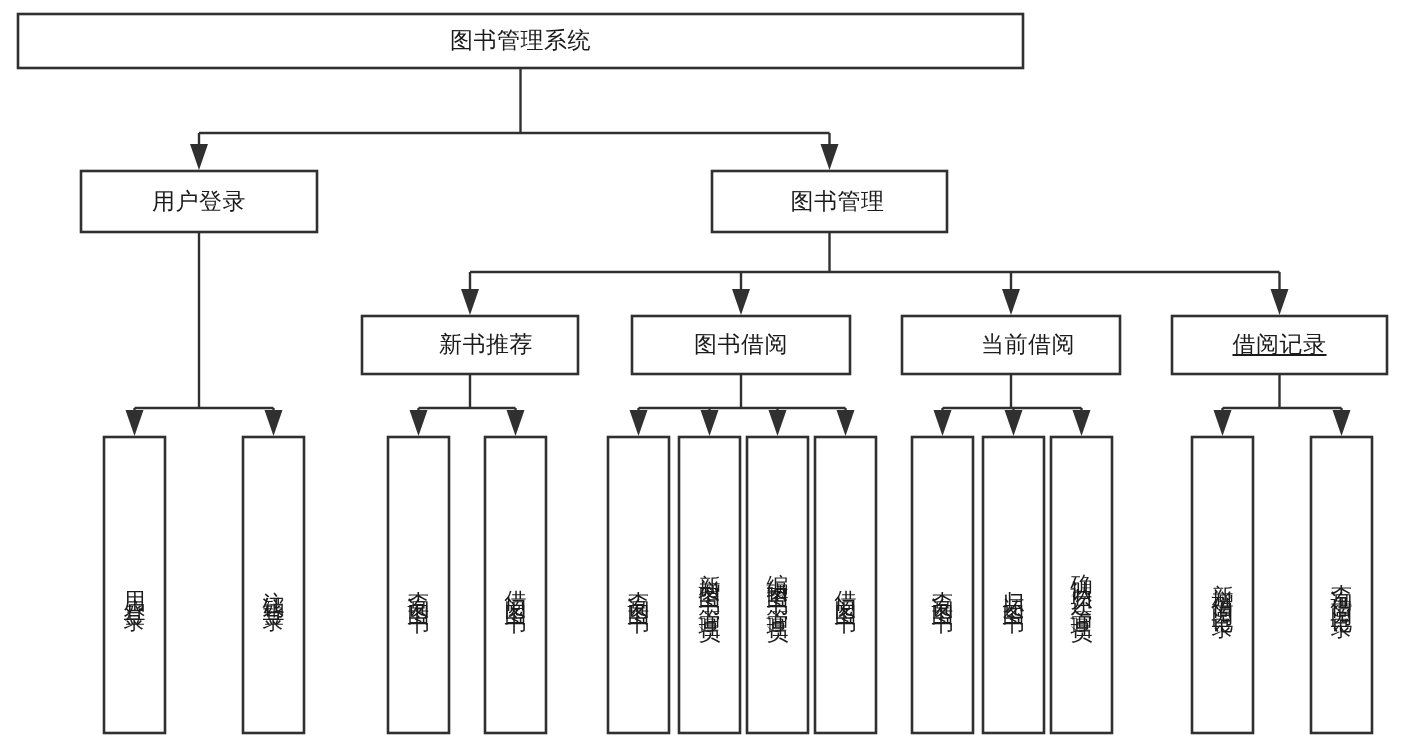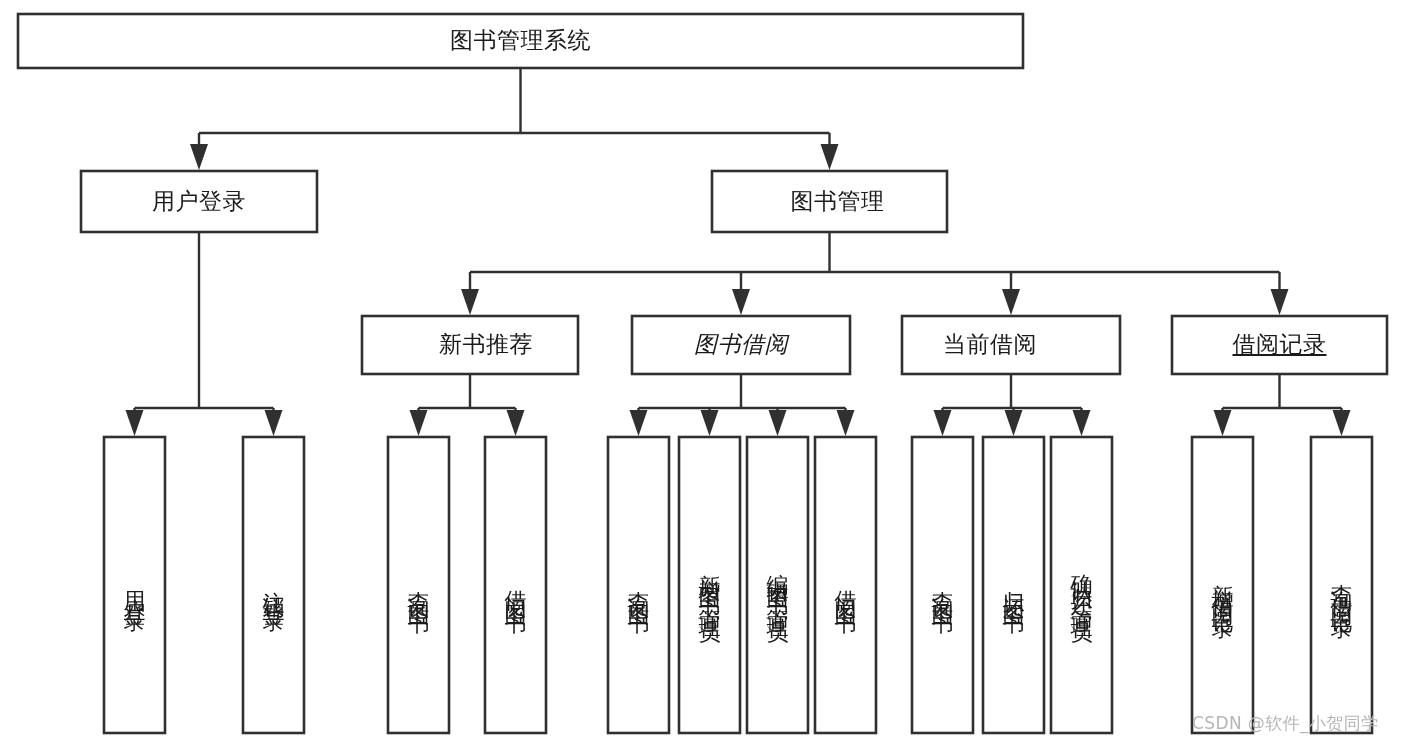--- a/index.html
+++ b/index.html
@@ -156,31 +156,30 @@
         <rect x="1051" y="437" width="61" height="296" class="node-box"></rect>
         <rect x="1192" y="437" width="61" height="296" class="node-box"></rect>
         <rect x="1311" y="437" width="61" height="296" class="node-box"></rect>
       </g>
     </svg>
   <div id="label-layer">
       <div class="node-label horizontal" style="left: 18px; top: 14px; width: 1005px; height: 54px;">图书管理系统</div>
       <div class="node-label horizontal" style="left: 81px; top: 171px; width: 236px; height: 61px;">用户登录</div>
       <div class="node-label horizontal" style="left: 712px; top: 171px; width: 235px; height: 61px; padding-left: 16px;">图书管理</div>
       <div class="node-label horizontal" style="left: 362px; top: 316px; width: 216px; height: 58px; padding-left: 32px;">新书推荐</div>
-      <div class="node-label horizontal" style="left: 632px; top: 316px; width: 218px; height: 58px; font-style: italic;">图书借阅</div>
-      <div class="node-label horizontal" style="left: 890px; top: 316px; width: 200px; height: 58px;">当前借阅</div>
+      <div class="node-label horizontal" style="left: 632px; top: 316px; width: 218px; height: 58px;">图书借阅</div>
+      <div class="node-label horizontal" style="left: 928px; top: 316px; width: 200px; height: 58px;">当前借阅</div>
       <div class="node-label horizontal" style="left: 1172px; top: 316px; width: 215px; height: 58px; text-decoration: underline;">借阅记录</div>
       <div class="node-label vertical" style="left: 104px; top: 437px; width: 61px; height: 296px;">用户登录</div>
       <div class="node-label vertical" style="left: 243px; top: 437px; width: 61px; height: 296px;">注销登录</div>
       <div class="node-label vertical" style="left: 388px; top: 437px; width: 61px; height: 296px;">查询图书</div>
       <div class="node-label vertical" style="left: 485px; top: 437px; width: 61px; height: 296px;">借阅图书</div>
       <div class="node-label vertical" style="left: 608px; top: 437px; width: 61px; height: 296px;">查询图书</div>
       <div class="node-label vertical" style="left: 679px; top: 437px; width: 61px; height: 296px;">新增图书（管理员）</div>
       <div class="node-label vertical" style="left: 747px; top: 437px; width: 61px; height: 296px;">编辑图书（管理员）</div>
       <div class="node-label vertical" style="left: 815px; top: 437px; width: 61px; height: 296px;">借阅图书</div>
       <div class="node-label vertical" style="left: 912px; top: 437px; width: 61px; height: 296px;">查询图书</div>
       <div class="node-label vertical" style="left: 983px; top: 437px; width: 61px; height: 296px;">归还图书</div>
       <div class="node-label vertical" style="left: 1051px; top: 437px; width: 61px; height: 296px;">确认归还（管理员）</div>
       <div class="node-label vertical" style="left: 1192px; top: 437px; width: 61px; height: 296px;">新增借阅记录</div>
       <div class="node-label vertical" style="left: 1311px; top: 437px; width: 61px; height: 296px;">查询借阅记录</div>
     </div>
-  <div class="watermark">CSDN @软件_小贺同学</div>
 </div>
 
 </body></html>

